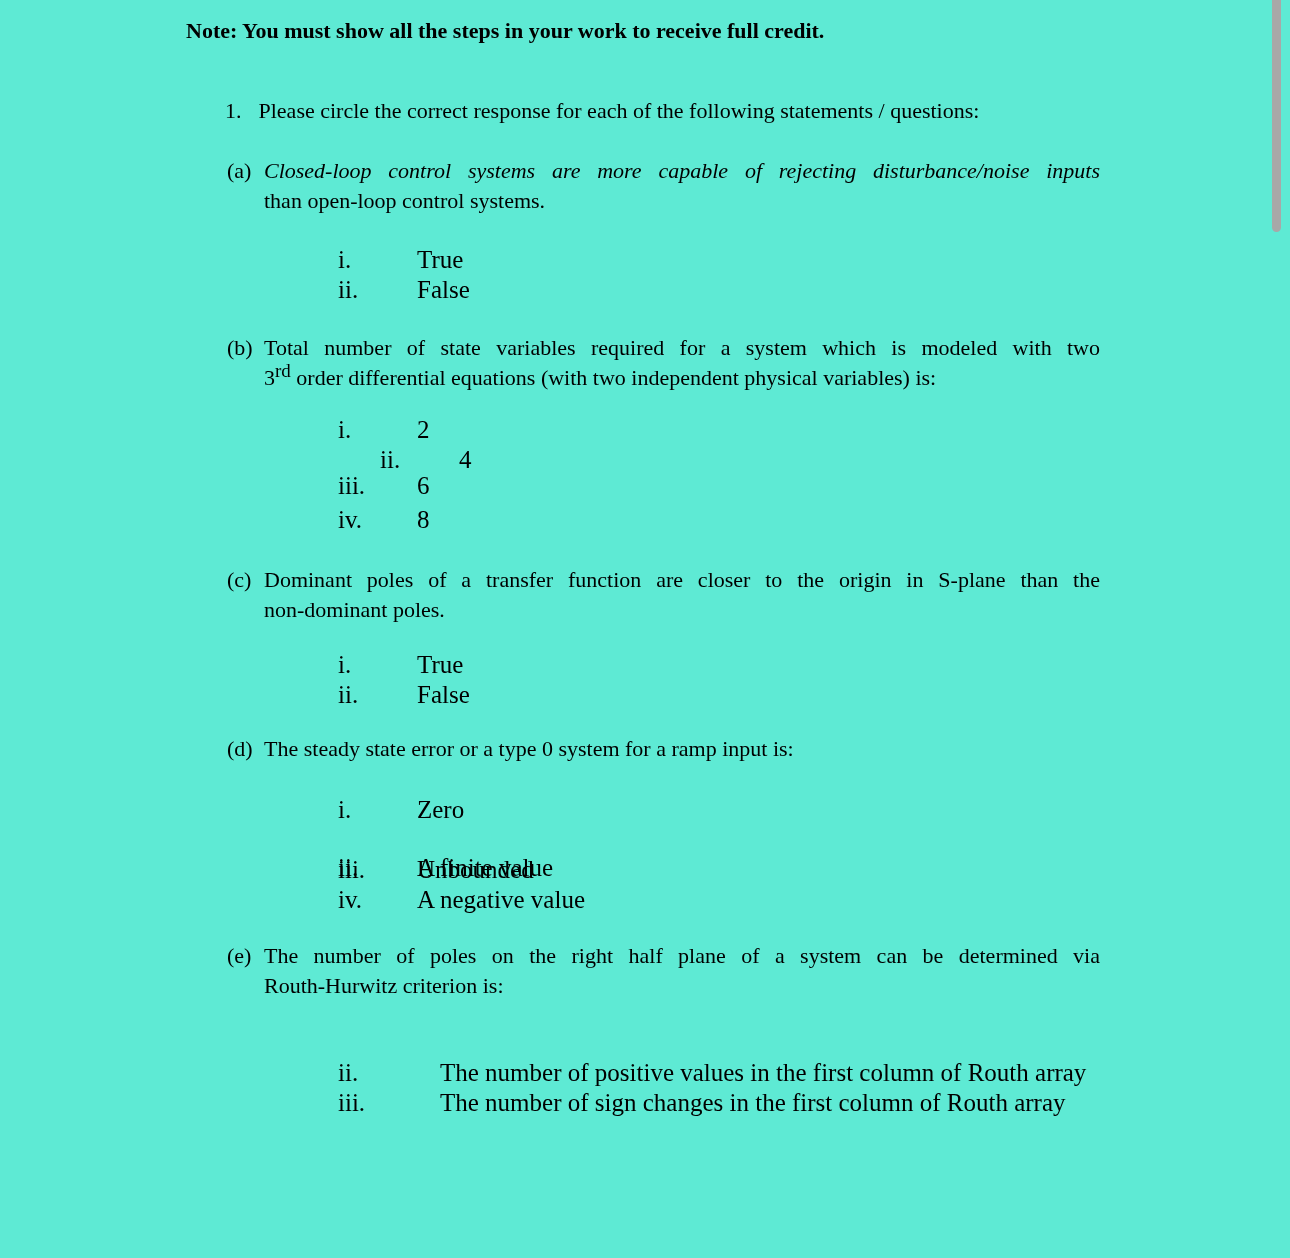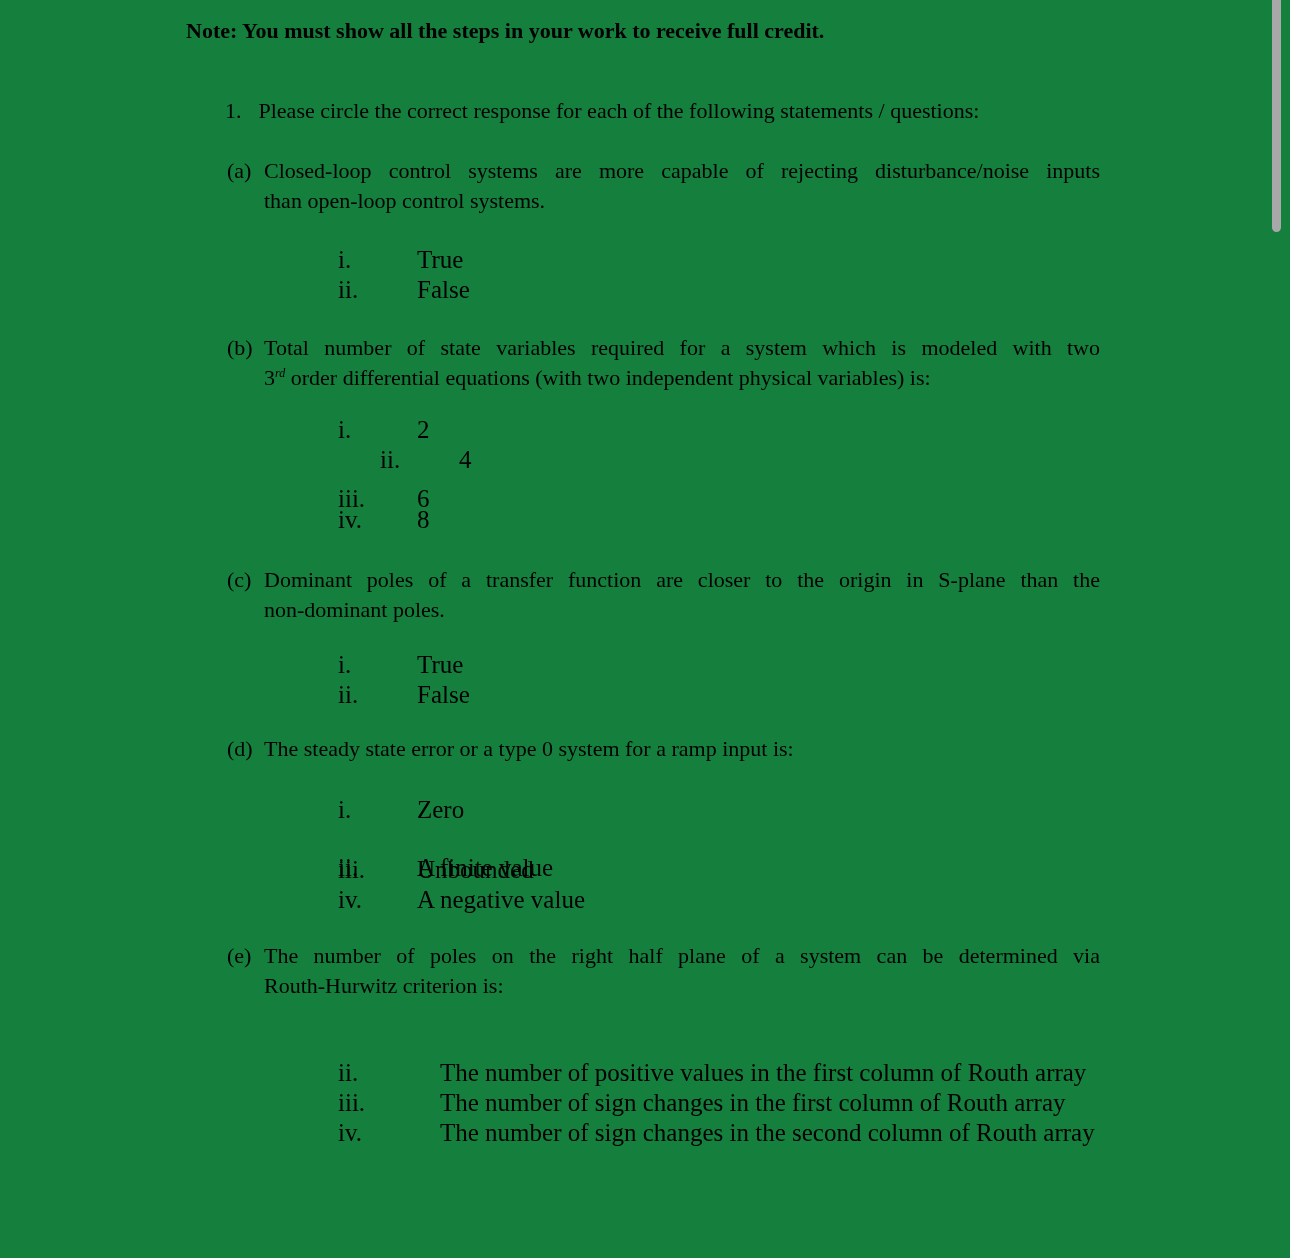--- a/index.html
+++ b/index.html
@@ -1,64 +1,64 @@
 <!DOCTYPE html>
 <html><head>
 <meta charset="utf-8">
 <style>
   html,body{margin:0;padding:0;}
   body{
     width:1290px;height:1258px;background:#ffffff;overflow:hidden;
     font-family:"Liberation Serif","DejaVu Serif",serif;
     color:#000000;
   }
-  .page{position:relative;width:1290px;height:1258px;background:#15803d;}
+  .page{position:relative;width:1290px;height:1258px;background:#5eead4;}
   .t{
     position:absolute;font-size:22px;line-height:30px;white-space:nowrap;
   }
   .note{font-weight:bold;}
   .just{
     text-align:justify;text-align-last:justify;width:836px;
   }
   .opt{
     position:absolute;left:338px;font-size:25px;line-height:30px;white-space:nowrap;
   }
   .opt .num{display:inline-block;}
   .opts-narrow .num{width:79px;}
   .opts-wide .num{width:102px;}
-  sup.ord{font-size:12px;line-height:0;vertical-align:super;font-style:italic;}
+  sup.ord{font-size:19px;line-height:0;vertical-align:super;}
   .scroll-thumb{
     position:absolute;left:1272px;top:0;width:9px;height:232px;
     border-radius:0 0 5px 5px;background:#a8a8a8;
   }
 </style>
 </head>
 <body>
 
 <div class="page">
 
   <div class="t note" style="left:186px;top:16px;">Note: You must show all the steps in your work to receive full credit.</div>
 
   <div class="t" style="left:225px;top:96px;"><span>1.</span><span style="display:inline-block;width:17px;"></span><span>Please circle the correct response for each of the following statements / questions:</span></div>
 
   <div class="t" style="left:227px;top:156px;">(a)</div>
-  <div class="t just" style="left:264px;top:156px;">Closed-loop control systems are more capable of rejecting disturbance/noise inputs</div>
+  <div class="t just" style="left:264px;top:156px;font-style:italic;">Closed-loop control systems are more capable of rejecting disturbance/noise inputs</div>
   <div class="t" style="left:264px;top:186px;">than open-loop control systems.</div>
 
   <div class="opt opts-narrow" style="top:245px;"><span class="num">i.</span><span class="txt">True</span></div>
   <div class="opt opts-narrow" style="top:275px;"><span class="num">ii.</span><span class="txt">False</span></div>
 
   <div class="t" style="left:227px;top:333px;">(b)</div>
   <div class="t just" style="left:264px;top:333px;">Total number of state variables required for a system which is modeled with two</div>
   <div class="t" style="left:264px;top:363px;"><span>3</span><sup class="ord">rd</sup>
     <span>order differential equations (with two independent physical variables) is:</span></div>
 
   <div class="opt opts-narrow" style="top:415px;"><span class="num">i.</span><span class="txt">2</span></div>
   <div class="opt opts-narrow" style="top:445px;margin-left:42px;"><span class="num">ii.</span><span class="txt">4</span></div>
-  <div class="opt opts-narrow" style="top:484px;"><span class="num">iii.</span><span class="txt">6</span></div>
+  <div class="opt opts-narrow" style="top:471px;"><span class="num">iii.</span><span class="txt">6</span></div>
   <div class="opt opts-narrow" style="top:505px;"><span class="num">iv.</span><span class="txt">8</span></div>
 
   <div class="t" style="left:227px;top:565px;">(c)</div>
   <div class="t just" style="left:264px;top:565px;">Dominant poles of a transfer function are closer to the origin in S-plane than the</div>
   <div class="t" style="left:264px;top:595px;">non-dominant poles.</div>
 
   <div class="opt opts-narrow" style="top:650px;"><span class="num">i.</span><span class="txt">True</span></div>
   <div class="opt opts-narrow" style="top:680px;"><span class="num">ii.</span><span class="txt">False</span></div>
 
   <div class="t" style="left:227px;top:734px;">(d)</div>
@@ -68,17 +68,16 @@
   <div class="opt opts-narrow" style="top:853px;"><span class="num">ii.</span><span class="txt">A finite value</span></div>
   <div class="opt opts-narrow" style="top:855px;"><span class="num">iii.</span><span class="txt">Unbounded</span></div>
   <div class="opt opts-narrow" style="top:885px;"><span class="num">iv.</span><span class="txt">A negative value</span></div>
 
   <div class="t" style="left:227px;top:941px;">(e)</div>
   <div class="t just" style="left:264px;top:941px;">The number of poles on the right half plane of a system can be determined via</div>
   <div class="t" style="left:264px;top:971px;">Routh-Hurwitz criterion is:</div>
 
   <div class="opt opts-wide" style="top:1058px;"><span class="num">ii.</span><span class="txt">The number of positive values in the first column of Routh array</span></div>
   <div class="opt opts-wide" style="top:1088px;"><span class="num">iii.</span><span class="txt">The number of sign changes in the first column of Routh array</span></div>
-  <div class="opt opts-wide" style="top:1118px;"><span class="num">iv.</span><span class="txt">The number of sign changes in the second column of Routh array</span></div>
 
   <div class="scroll-thumb" style="background: rgb(168, 168, 168);"></div>
 
 </div>
 
 </body></html>

